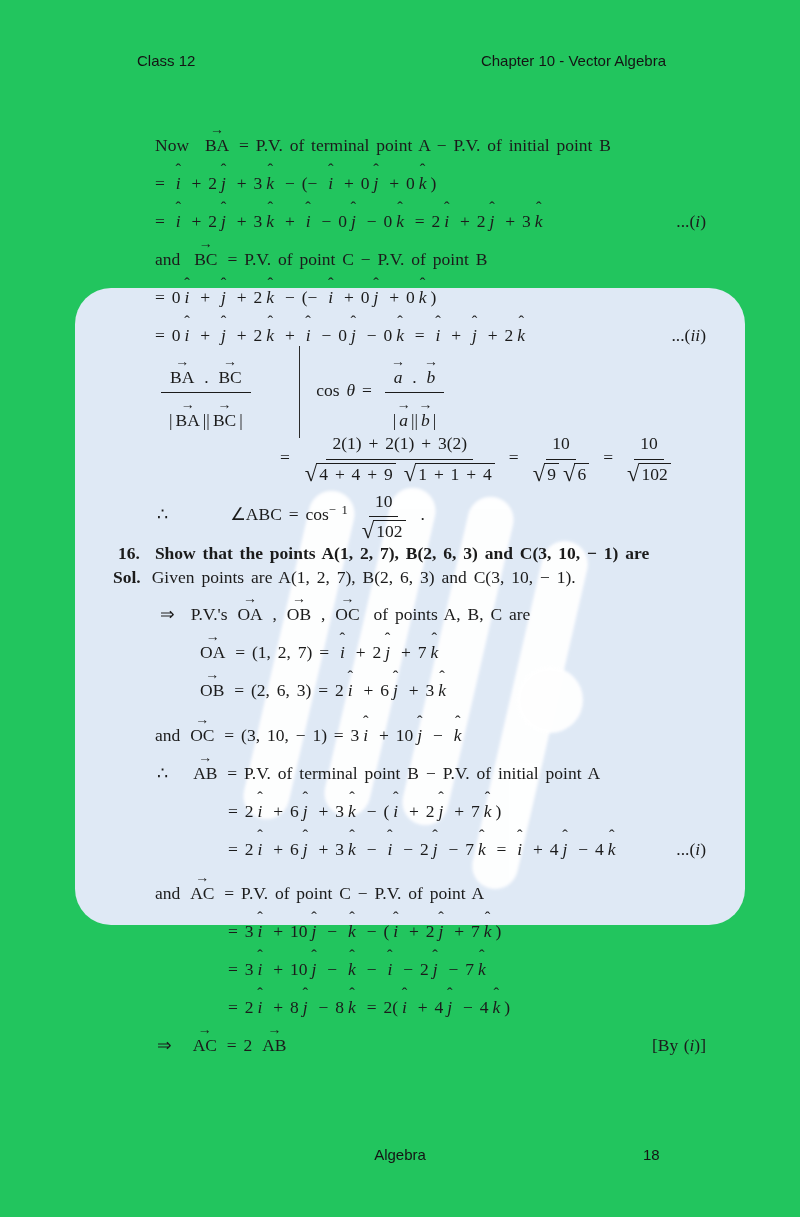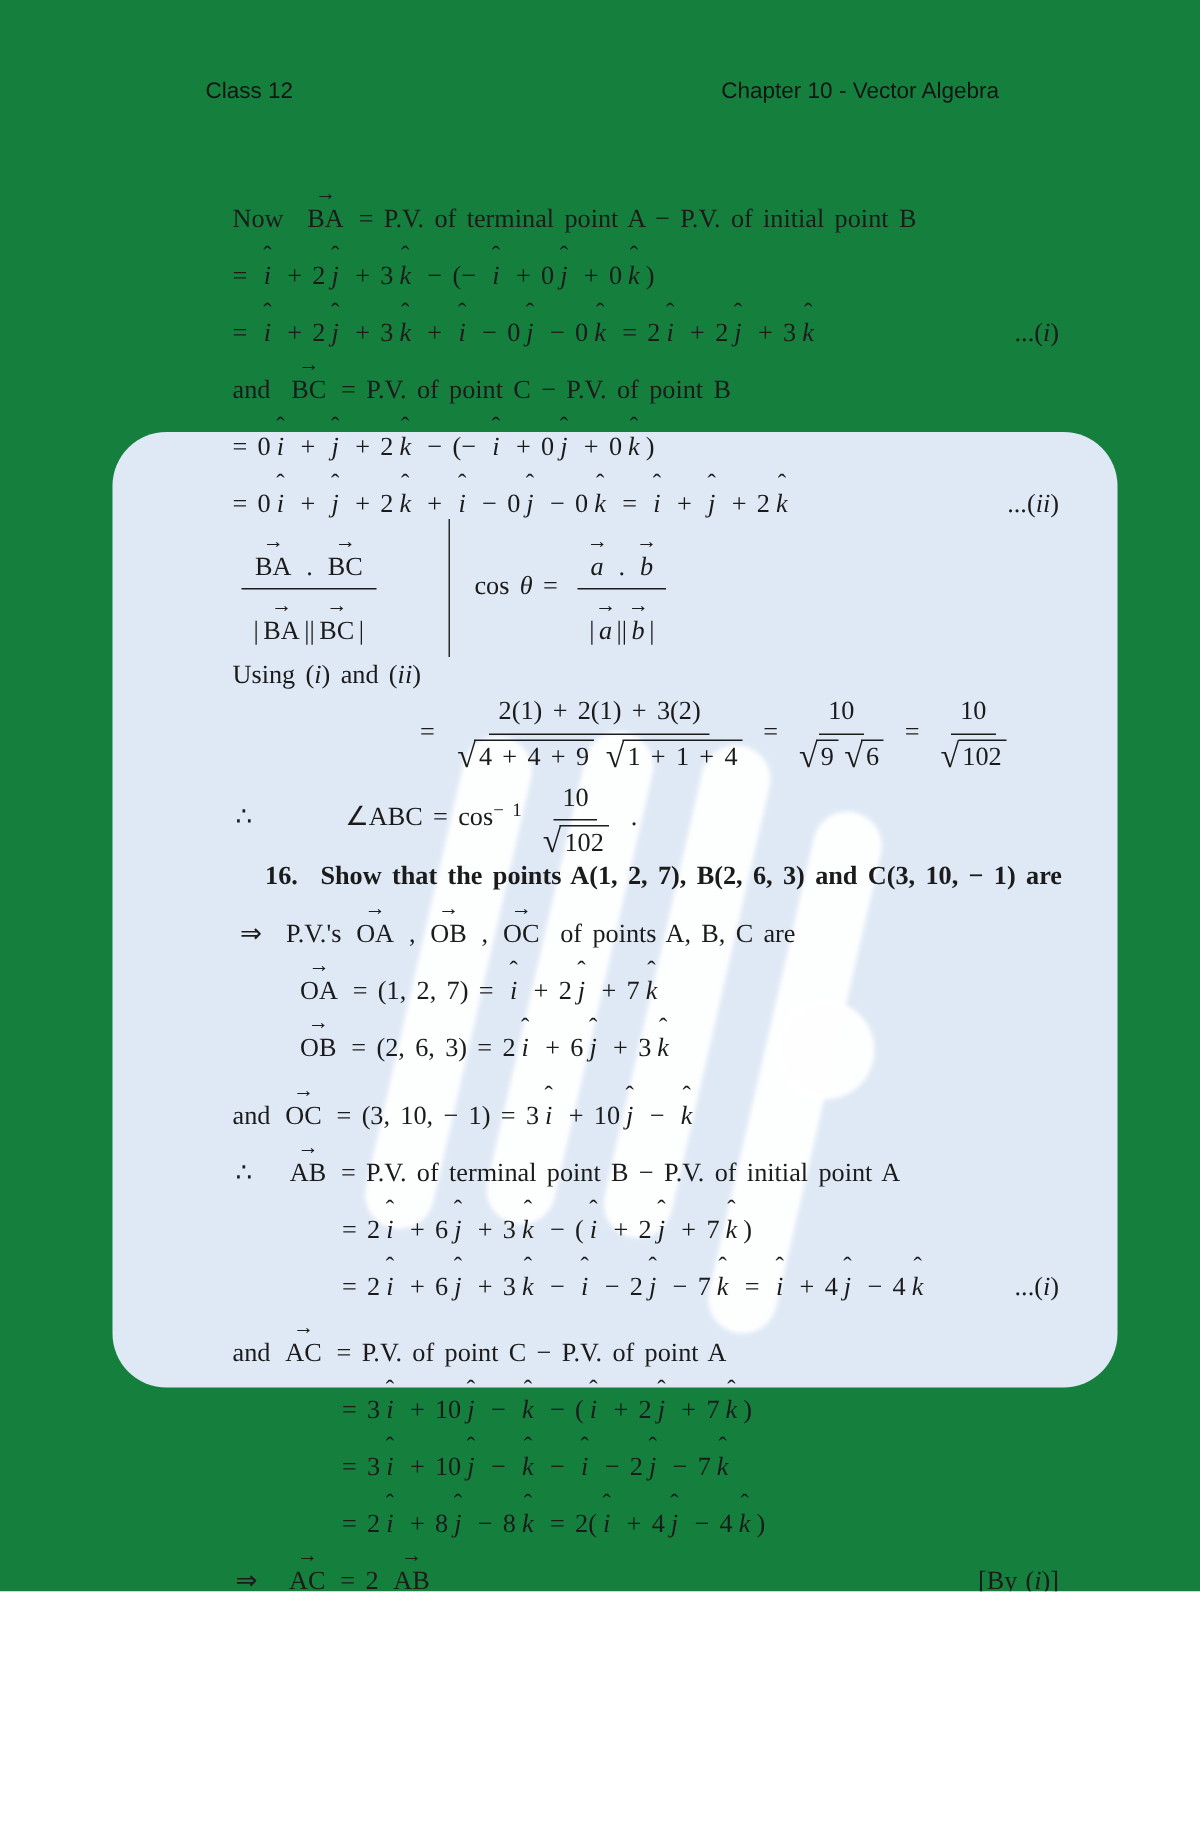--- a/index.html
+++ b/index.html
@@ -1,16 +1,16 @@
 <!DOCTYPE html>
 <html><head>
 <meta charset="utf-8">
 <style>
   html,body{margin:0;padding:0;background:#ffffff;}
-  .page{position:relative;width:800px;height:1061px;background:#15803d;overflow:hidden;
+  .page{position:relative;width:800px;height:1217px;background:#22c55e;overflow:hidden;
         font-family:"Liberation Serif", serif;color:#1b1b1b;}
   
   .hdr{position:absolute;top:52px;left:137px;right:134px;display:flex;justify-content:space-between;
        font-family:"Liberation Sans", sans-serif;font-size:15px;color:#141414;}
   .ftr{position:absolute;top:1146px;left:0;width:100%;
        font-family:"Liberation Sans", sans-serif;font-size:15px;color:#141414;}
   .ftr .brand{position:absolute;left:0;width:100%;text-align:center;}
   .ftr .pageno{position:absolute;left:643px;}
   
   .panel{position:absolute;left:75px;top:288px;width:670px;height:637px;border-radius:36px;
@@ -81,21 +81,20 @@
       <div class="line" style="padding-left: 43px;"><span class="t">and </span><span class="sp" style="width: 4px;"></span><span class="vec"><span class="arr">→</span><span class="vl">BC</span></span><span class="t"> = P.V. of point C − P.V. of point B</span></div>
       <div class="line" style="padding-left: 43px;"><span class="t">= 0</span><span class="hat"><span class="acc">ˆ</span><span class="hl">i</span></span><span class="t"> + </span><span class="hat"><span class="acc">ˆ</span><span class="hl">j</span></span><span class="t"> + 2</span><span class="hat"><span class="acc">ˆ</span><span class="hl">k</span></span><span class="t"> − (− </span><span class="hat"><span class="acc">ˆ</span><span class="hl">i</span></span><span class="t"> + 0</span><span class="hat"><span class="acc">ˆ</span><span class="hl">j</span></span><span class="t"> + 0</span><span class="hat"><span class="acc">ˆ</span><span class="hl">k</span></span><span class="t">)</span></div>
       <div class="line" style="padding-left: 43px;"><span class="t">= 0</span><span class="hat"><span class="acc">ˆ</span><span class="hl">i</span></span><span class="t"> + </span><span class="hat"><span class="acc">ˆ</span><span class="hl">j</span></span><span class="t"> + 2</span><span class="hat"><span class="acc">ˆ</span><span class="hl">k</span></span><span class="t"> + </span><span class="hat"><span class="acc">ˆ</span><span class="hl">i</span></span><span class="t"> − 0</span><span class="hat"><span class="acc">ˆ</span><span class="hl">j</span></span><span class="t"> − 0</span><span class="hat"><span class="acc">ˆ</span><span class="hl">k</span></span><span class="t"> = </span><span class="hat"><span class="acc">ˆ</span><span class="hl">i</span></span><span class="t"> + </span><span class="hat"><span class="acc">ˆ</span><span class="hl">j</span></span><span class="t"> + 2</span><span class="hat"><span class="acc">ˆ</span><span class="hl">k</span></span><span class="label"><span class="t">...(</span><span class="it">ii</span><span class="t">)</span></span></div>
       <div class="line tall m12" style="padding-left: 43px;"><span class="frac">
           <span class="num pt"><span class="vec"><span class="arr">→</span><span class="vl">BA</span></span><span class="t"> . </span><span class="vec"><span class="arr">→</span><span class="vl">BC</span></span></span>
           <span class="den pt"><span class="t">|</span><span class="vec"><span class="arr">→</span><span class="vl">BA</span></span><span class="t">||</span><span class="vec"><span class="arr">→</span><span class="vl">BC</span></span><span class="t">|</span></span>
         </span><span class="sp" style="width: 42px;"></span><span class="vline" style="height: 92px;"></span><span class="sp" style="width: 16px;"></span><span class="t">cos </span><span class="it">θ</span><span class="t"> = </span><span class="frac">
           <span class="num pt"><span class="vec ital"><span class="arr">→</span><span class="vl">a</span></span><span class="t"> . </span><span class="vec ital"><span class="arr">→</span><span class="vl">b</span></span></span>
           <span class="den pt"><span class="t">|</span><span class="vec ital"><span class="arr">→</span><span class="vl">a</span></span><span class="t">||</span><span class="vec ital"><span class="arr">→</span><span class="vl">b</span></span><span class="t">|</span></span>
         </span></div>
-      <div class="line m8" style="padding-left: 43px;"><span class="t">Using (</span><span class="it">i</span><span class="t">) and (</span><span class="it">ii</span><span class="t">)</span></div>
       <div class="line tall2 m18" style="padding-left: 168px;"><span class="t">= </span><span class="frac">
           <span class="num"><span class="t">2(1) + 2(1) + 3(2)</span></span>
           <span class="den"><span class="sqrt">
               <span class="rg">√</span>
               <span class="rad"><span class="t">4 + 4 + 9</span></span>
             </span><span class="sp" style="width: 4px;"></span><span class="sqrt">
               <span class="rg">√</span>
               <span class="rad"><span class="t">1 + 1 + 4</span></span>
             </span></span>
         </span><span class="sp" style="width: 6px;"></span><span class="t">=</span><span class="sp" style="width: 6px;"></span><span class="frac">
@@ -114,21 +113,22 @@
               <span class="rad"><span class="t">102</span></span>
             </span></span>
         </span></div>
       <div class="line tall3 m13" style="padding-left: 45px;"><span class="t">∴</span><span class="sp" style="width: 62px;"></span><span class="t">∠ABC = cos</span><span class="sup">− 1</span><span class="sp" style="width: 6px;"></span><span class="frac">
           <span class="num"><span class="t">10</span></span>
           <span class="den"><span class="sqrt">
               <span class="rg">√</span>
               <span class="rad"><span class="t">102</span></span>
             </span></span>
         </span><span class="t"> .</span></div>
-      <div class="line q m5" style="padding-left: 6px; text-align: right;"><span class="b">16.</span><span class="sp" style="width: 15px;"></span><span class="b">Show that the points A(1, 2, 7), B(2, 6, 3) and C(3, 10, − 1) are</span></div>
+      <div class="line q m5" style="padding-left: 6px;"><span class="b">16.</span><span class="sp" style="width: 15px;"></span><span class="b">Show that the points A(1, 2, 7), B(2, 6, 3) and C(3, 10, − 1) are</span></div>
+      <div class="line q2" style="padding-left: 1px;"><span class="b">Sol.</span><span class="sp" style="width: 11px;"></span><span class="t">Given points are A(1, 2, 7), B(2, 6, 3) and C(3, 10, − 1).</span></div>
       <div class="line p7" style="padding-left: 48px;"><span class="t">⇒</span><span class="sp" style="width: 16px;"></span><span class="t">P.V.'s </span><span class="vec"><span class="arr">→</span><span class="vl">OA</span></span><span class="t"> , </span><span class="vec"><span class="arr">→</span><span class="vl">OB</span></span><span class="t"> , </span><span class="vec"><span class="arr">→</span><span class="vl">OC</span></span><span class="t"> </span><span class="sp" style="width: 4px;"></span><span class="t">of points A, B, C are</span></div>
       <div class="line" style="padding-left: 85px;"><span class="vec"><span class="arr">→</span><span class="vl">OA</span></span><span class="t"> = (1, 2, 7) = </span><span class="hat"><span class="acc">ˆ</span><span class="hl">i</span></span><span class="t"> + 2</span><span class="hat"><span class="acc">ˆ</span><span class="hl">j</span></span><span class="t"> + 7</span><span class="hat"><span class="acc">ˆ</span><span class="hl">k</span></span></div>
       <div class="line" style="padding-left: 85px;"><span class="vec"><span class="arr">→</span><span class="vl">OB</span></span><span class="t"> = (2, 6, 3) = 2</span><span class="hat"><span class="acc">ˆ</span><span class="hl">i</span></span><span class="t"> + 6</span><span class="hat"><span class="acc">ˆ</span><span class="hl">j</span></span><span class="t"> + 3</span><span class="hat"><span class="acc">ˆ</span><span class="hl">k</span></span></div>
       <div class="line p7" style="padding-left: 43px;"><span class="t">and </span><span class="vec"><span class="arr">→</span><span class="vl">OC</span></span><span class="t"> = (3, 10, − 1) = 3</span><span class="hat"><span class="acc">ˆ</span><span class="hl">i</span></span><span class="t"> + 10</span><span class="hat"><span class="acc">ˆ</span><span class="hl">j</span></span><span class="t"> − </span><span class="hat"><span class="acc">ˆ</span><span class="hl">k</span></span></div>
       <div class="line" style="padding-left: 45px;"><span class="t">∴</span><span class="sp" style="width: 22px;"></span><span class="vec"><span class="arr">→</span><span class="vl">AB</span></span><span class="t"> = P.V. of terminal point B − P.V. of initial point A</span></div>
       <div class="line" style="padding-left: 116px;"><span class="t">= 2</span><span class="hat"><span class="acc">ˆ</span><span class="hl">i</span></span><span class="t"> + 6</span><span class="hat"><span class="acc">ˆ</span><span class="hl">j</span></span><span class="t"> + 3</span><span class="hat"><span class="acc">ˆ</span><span class="hl">k</span></span><span class="t"> − (</span><span class="hat"><span class="acc">ˆ</span><span class="hl">i</span></span><span class="t"> + 2</span><span class="hat"><span class="acc">ˆ</span><span class="hl">j</span></span><span class="t"> + 7</span><span class="hat"><span class="acc">ˆ</span><span class="hl">k</span></span><span class="t">)</span></div>
       <div class="line" style="padding-left: 116px;"><span class="t">= 2</span><span class="hat"><span class="acc">ˆ</span><span class="hl">i</span></span><span class="t"> + 6</span><span class="hat"><span class="acc">ˆ</span><span class="hl">j</span></span><span class="t"> + 3</span><span class="hat"><span class="acc">ˆ</span><span class="hl">k</span></span><span class="t"> − </span><span class="hat"><span class="acc">ˆ</span><span class="hl">i</span></span><span class="t"> − 2</span><span class="hat"><span class="acc">ˆ</span><span class="hl">j</span></span><span class="t"> − 7</span><span class="hat"><span class="acc">ˆ</span><span class="hl">k</span></span><span class="t"> = </span><span class="hat"><span class="acc">ˆ</span><span class="hl">i</span></span><span class="t"> + 4</span><span class="hat"><span class="acc">ˆ</span><span class="hl">j</span></span><span class="t"> − 4</span><span class="hat"><span class="acc">ˆ</span><span class="hl">k</span></span><span class="label"><span class="t">...(</span><span class="it">i</span><span class="t">)</span></span></div>
       <div class="line p6" style="padding-left: 43px;"><span class="t">and </span><span class="vec"><span class="arr">→</span><span class="vl">AC</span></span><span class="t"> = P.V. of point C − P.V. of point A</span></div>
       <div class="line" style="padding-left: 116px;"><span class="t">= 3</span><span class="hat"><span class="acc">ˆ</span><span class="hl">i</span></span><span class="t"> + 10</span><span class="hat"><span class="acc">ˆ</span><span class="hl">j</span></span><span class="t"> − </span><span class="hat"><span class="acc">ˆ</span><span class="hl">k</span></span><span class="t"> − (</span><span class="hat"><span class="acc">ˆ</span><span class="hl">i</span></span><span class="t"> + 2</span><span class="hat"><span class="acc">ˆ</span><span class="hl">j</span></span><span class="t"> + 7</span><span class="hat"><span class="acc">ˆ</span><span class="hl">k</span></span><span class="t">)</span></div>
       <div class="line" style="padding-left: 116px;"><span class="t">= 3</span><span class="hat"><span class="acc">ˆ</span><span class="hl">i</span></span><span class="t"> + 10</span><span class="hat"><span class="acc">ˆ</span><span class="hl">j</span></span><span class="t"> − </span><span class="hat"><span class="acc">ˆ</span><span class="hl">k</span></span><span class="t"> − </span><span class="hat"><span class="acc">ˆ</span><span class="hl">i</span></span><span class="t"> − 2</span><span class="hat"><span class="acc">ˆ</span><span class="hl">j</span></span><span class="t"> − 7</span><span class="hat"><span class="acc">ˆ</span><span class="hl">k</span></span></div>

